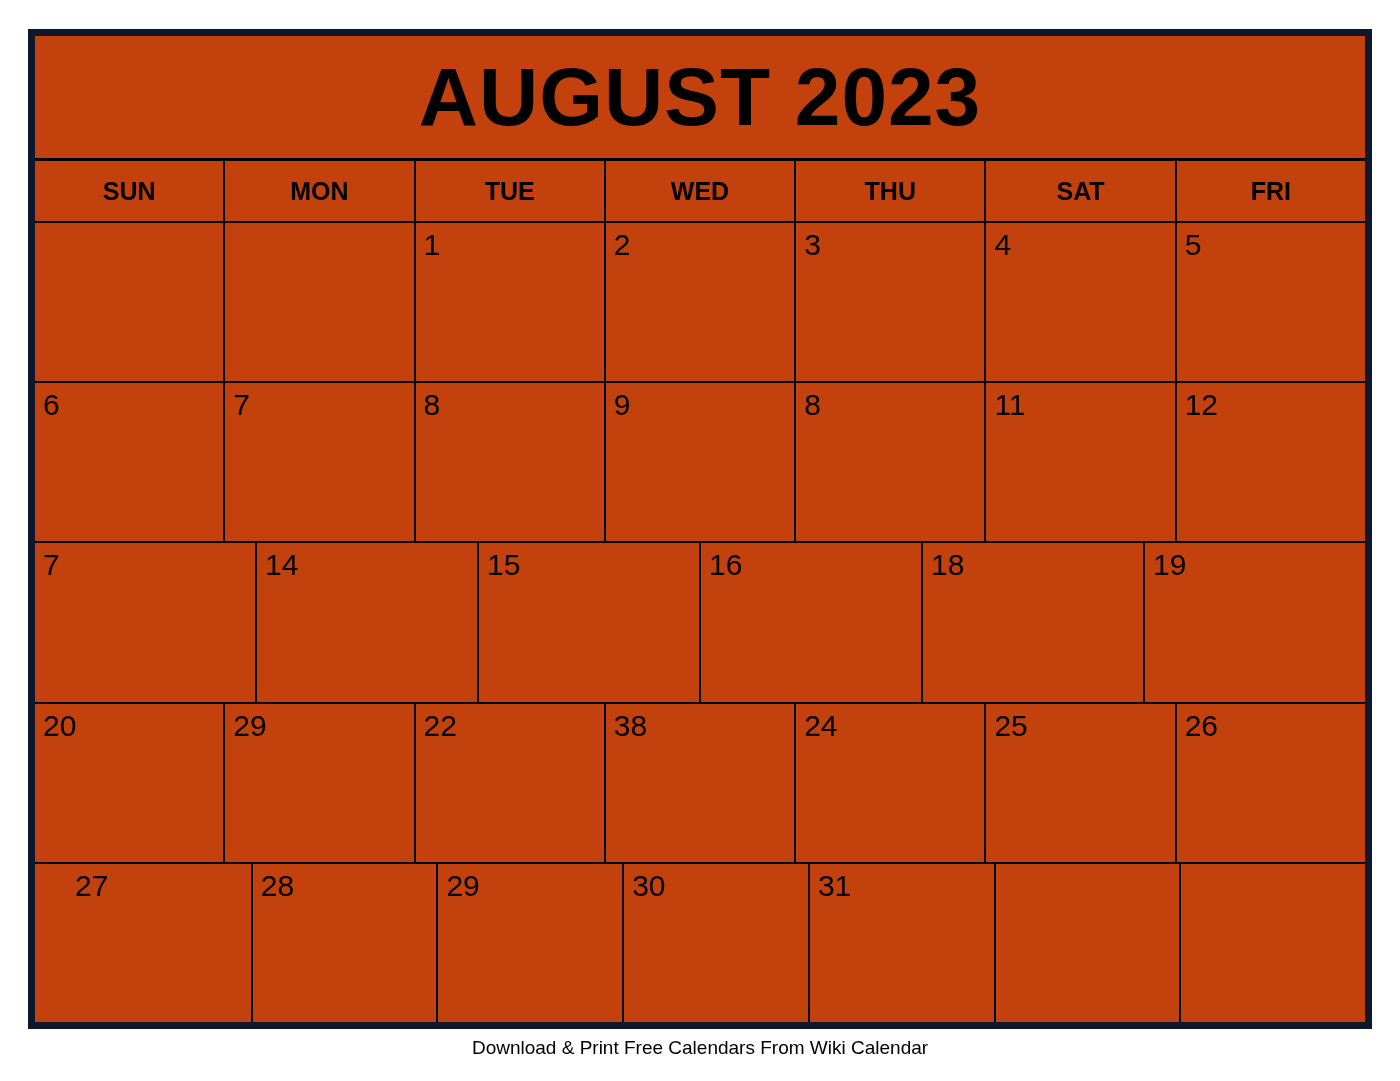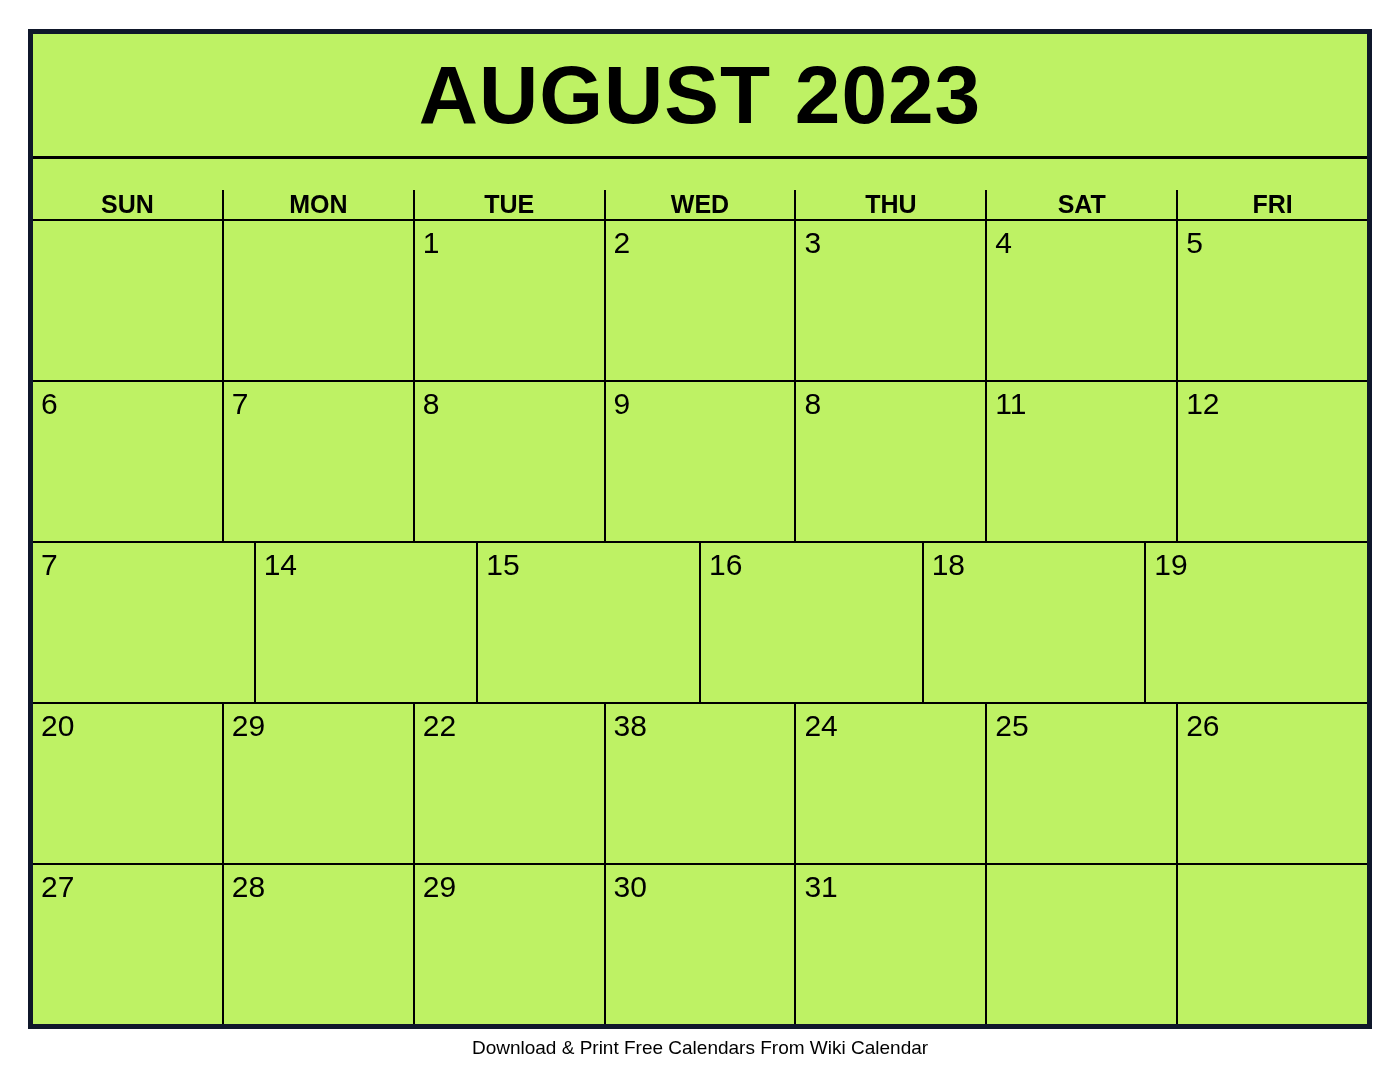--- a/index.html
+++ b/index.html
@@ -21,25 +21,25 @@
     position: relative;
     box-sizing: border-box;
   }
 
   .calendar {
     position: absolute;
     left: 28px;
     top: 29px;
     width: 1344px;
     height: 1000px;
-    border: 5px solid #0f172a;
+    border: 7px solid #0f172a;
     box-sizing: border-box;
     display: flex;
     flex-direction: column;
-    background: #bef264;
+    background: #c2410c;
   }
 
   .title-bar {
     height: 125px;
     flex: 0 0 125px;
     border-bottom: 3px solid #000000;
     display: flex;
     align-items: center;
     justify-content: center;
     box-sizing: border-box;
@@ -52,21 +52,20 @@
     line-height: 1;
     white-space: nowrap;
   }
 
   .weekdays {
     flex: 0 0 62px;
     height: 62px;
     display: flex;
     border-bottom: 2px solid #000000;
     box-sizing: border-box;
-    align-items: flex-end;
   }
 
   .weekday {
     flex: 1 1 0;
     border-right: 2px solid #000000;
     display: flex;
     align-items: center;
     justify-content: center;
     font-size: 25px;
     font-weight: bold;
@@ -83,20 +82,21 @@
   }
 
   .week-row {
     flex: 1 1 0;
     display: flex;
     border-bottom: 2px solid #000000;
     box-sizing: border-box;
   }
   .week-row:last-child {
     border-bottom: none;
+    margin-left: 32px;
   }
 
   .day-cell {
     flex: 1 1 0;
     border-right: 2px solid #000000;
     box-sizing: border-box;
     position: relative;
     padding: 6px 0 0 8px;
   }
   .day-cell:last-child {

